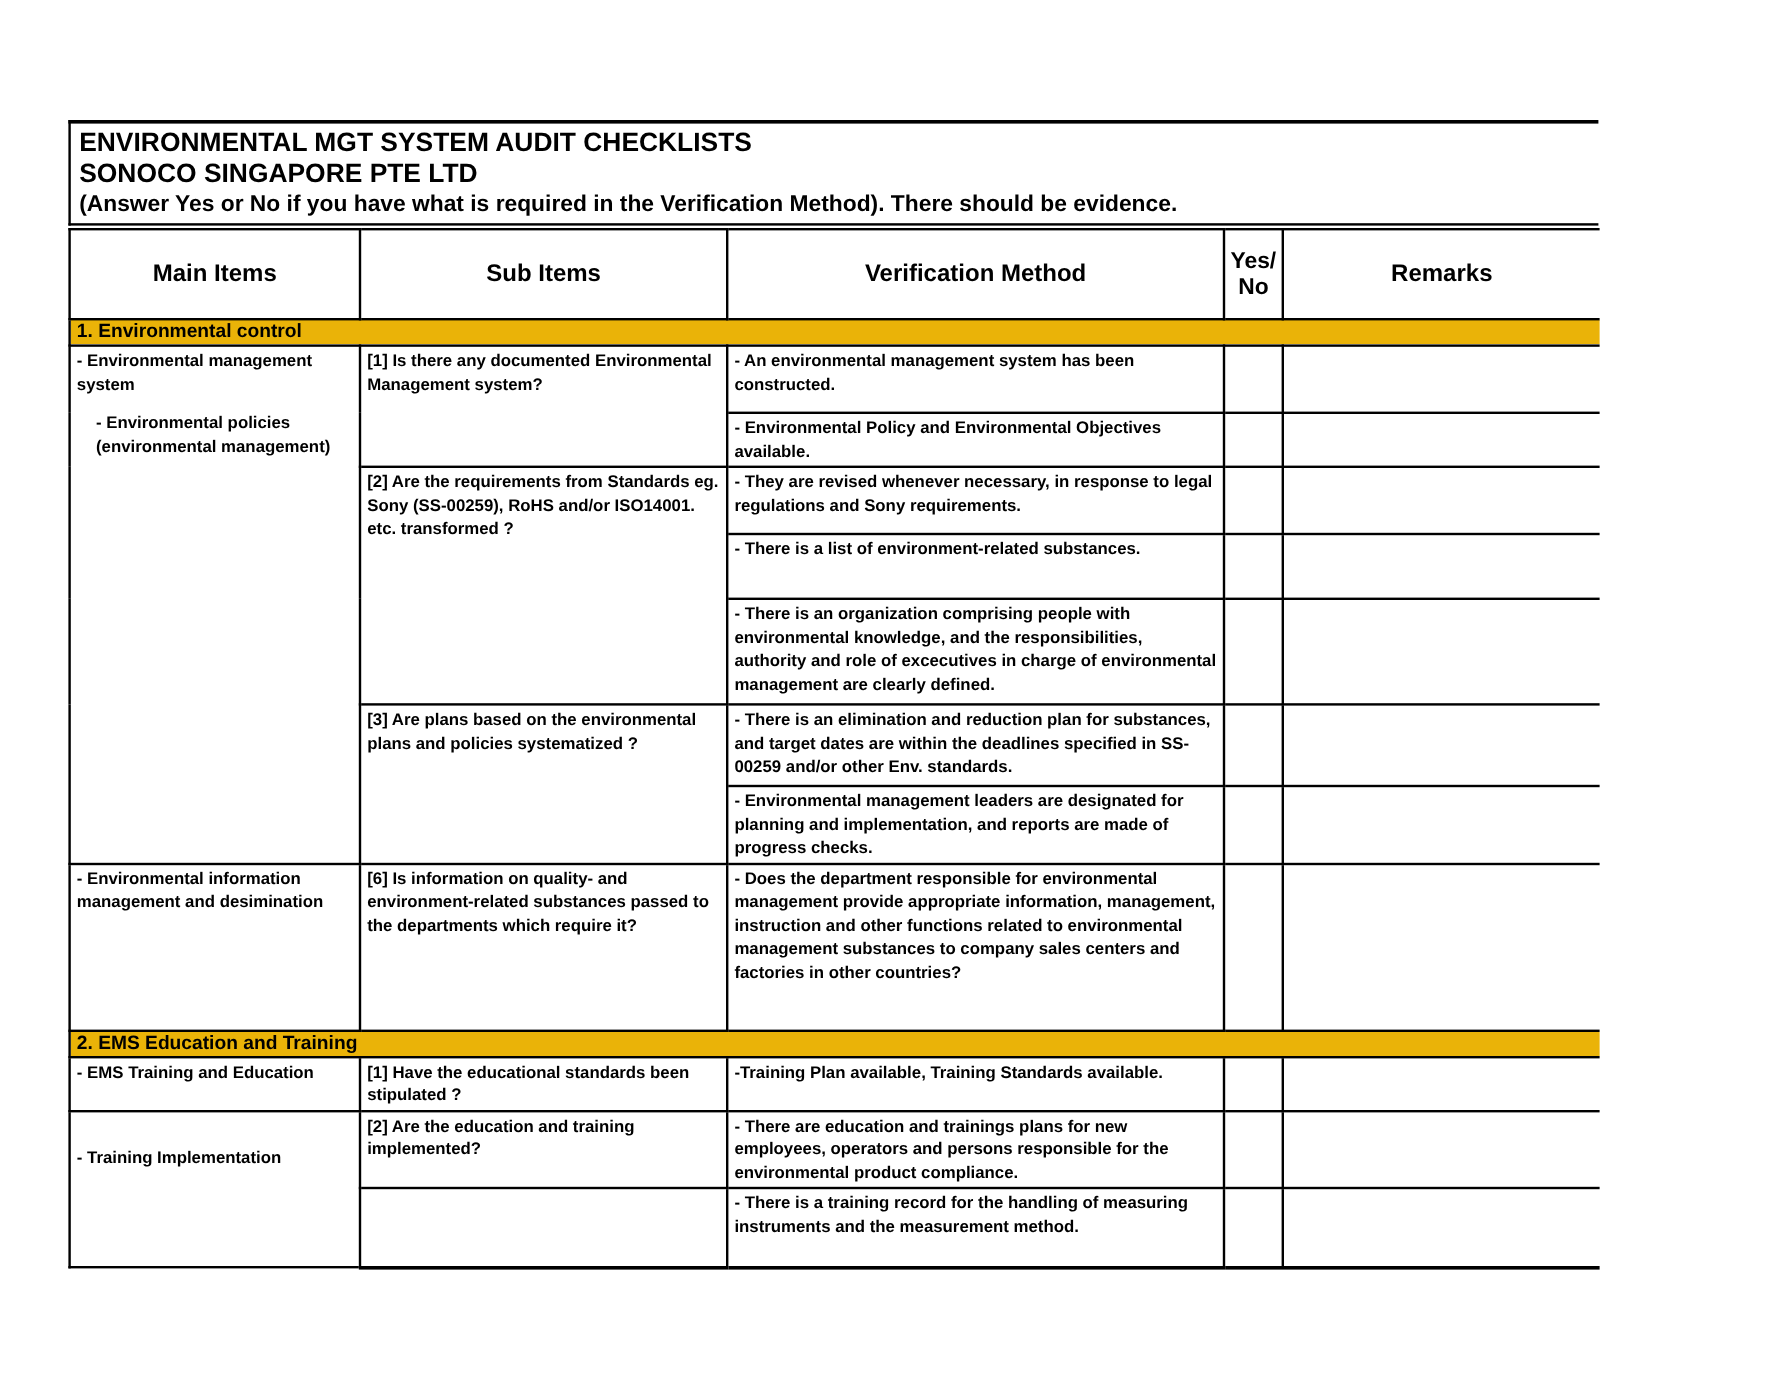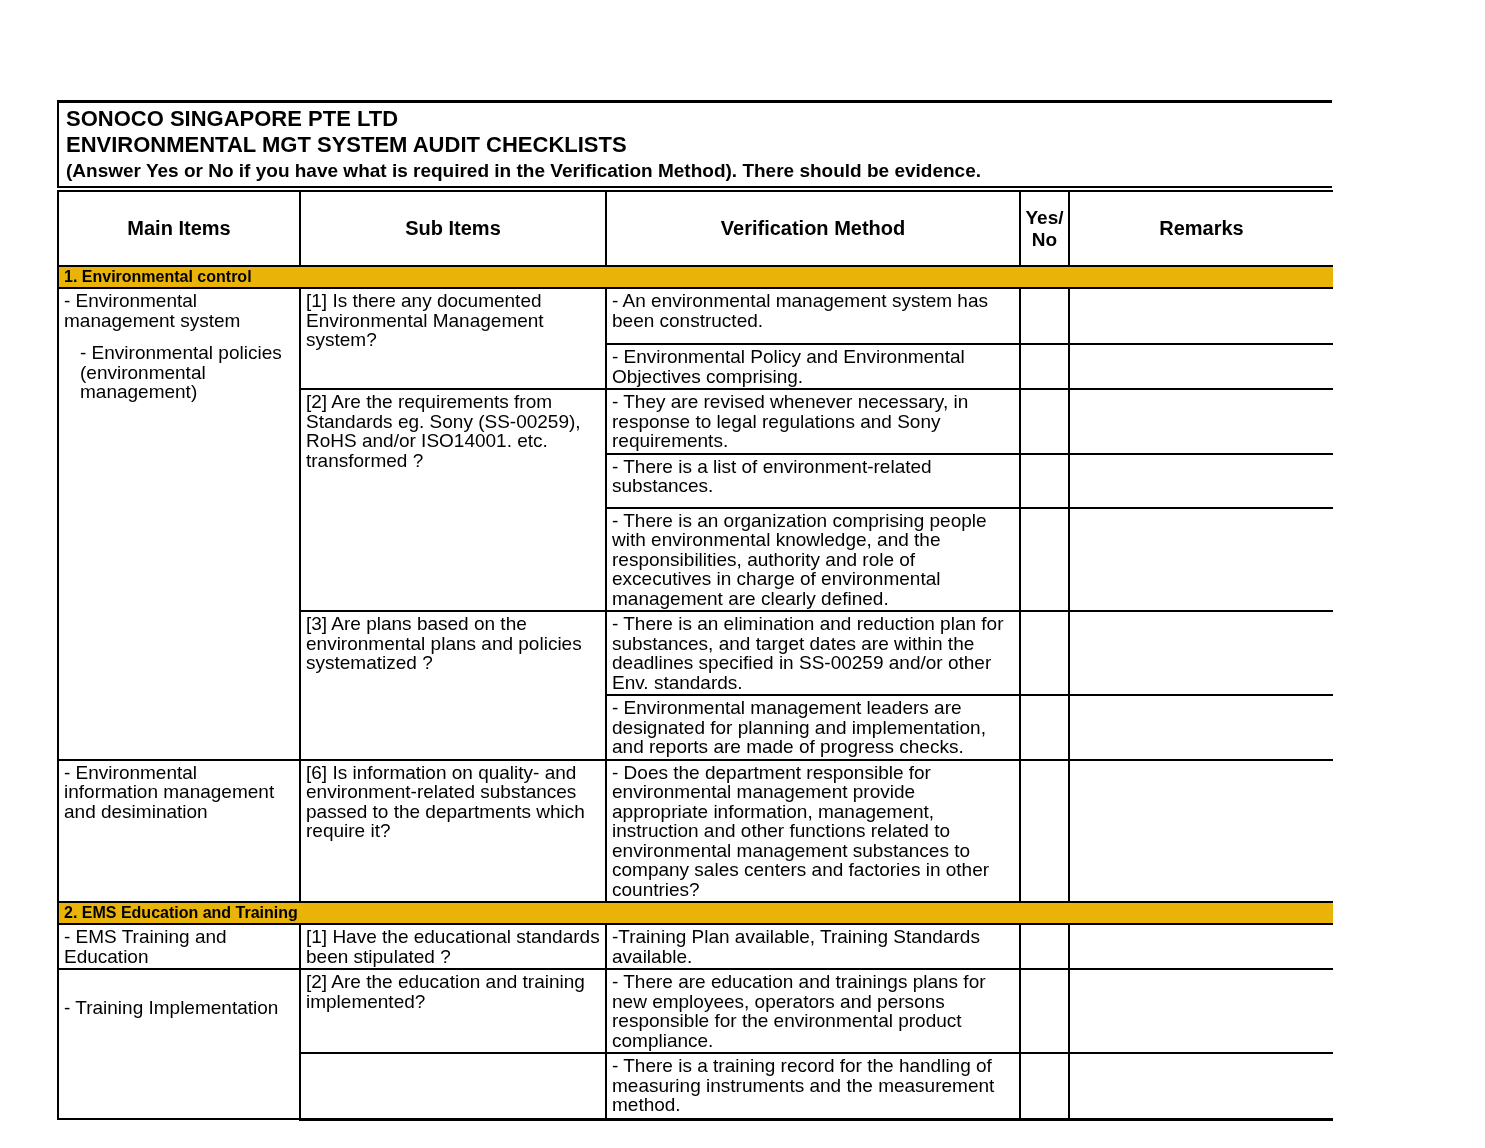--- a/index.html
+++ b/index.html
@@ -17,22 +17,22 @@
   }
   .title-line{font-size:22px;font-weight:bold;line-height:26px;white-space:nowrap;}
   .title-sub{font-size:19px;font-weight:bold;line-height:26px;white-space:nowrap;}
 
   
   table.audit{
     border-collapse:collapse;table-layout:fixed;width:1275px;margin-top:2px;
   }
   table.audit th, table.audit td{
     border:2px solid #000;box-sizing:border-box;
-    font-size:19px;line-height:19.5px;padding:2px 5px;
-    vertical-align:top;text-align:left;overflow:hidden;word-wrap:break-word;
+    font-size:14px;line-height:19.5px;padding:2px 5px;
+    vertical-align:top;text-align:left;overflow:hidden;word-wrap:break-word;font-weight:bold;
   }
   table.audit th{
     font-size:20px;font-weight:bold;text-align:center;vertical-align:middle;padding:2px;
   }
   table.audit th.yesno-h{font-size:19px;white-space:pre-line;line-height:22px;}
   table.audit th:last-child, table.audit td:last-child{border-right:none;}
   tr.section-row td{
     background:#eab308;font-weight:bold;font-size:16px;line-height:18px;
     border-top:2px solid #6d6d00;border-bottom:2px solid #000;
     vertical-align:middle;padding:1px 5px;
@@ -41,22 +41,22 @@
   td.subcell{padding-top:3px;}
   .para2{margin-top:13px;margin-left:16px;}
   tr.lastrow td{border-bottom:3px solid #000;}
 </style>
 </head>
 <body>
 
 <div class="doc">
 
   <div class="title-block">
+    <div class="title-line">ENVIRONMENTAL MGT SYSTEM AUDIT CHECKLISTS</div>
     <div class="title-line">SONOCO SINGAPORE PTE LTD</div>
-    <div class="title-line">ENVIRONMENTAL MGT SYSTEM AUDIT CHECKLISTS</div>
     <div class="title-sub">(Answer Yes or No if you have what is required in the Verification Method). There should be evidence.</div>
   </div>
 
   <table class="audit">
     <colgroup>
       <col style="width:242px">
         <col style="width:306px">
         <col style="width:414px">
         <col style="width:49px">
         <col style="width:264px">
@@ -81,21 +81,21 @@
         <div>- Environmental management system</div>
         <div class="para2">- Environmental policies (environmental management)</div>
       </td>
       <td rowspan="2" class="subcell">[1] Is there any documented Environmental Management system?</td>
       <td class="vmid">- An environmental management system has been constructed.</td>
       <td></td>
       <td></td>
     </tr>
 
     <tr style="height:44px">
-      <td class="vmid">- Environmental Policy and Environmental Objectives comprising.</td>
+      <td class="vmid">- Environmental Policy and Environmental Objectives available.</td>
       <td></td>
       <td></td>
     </tr>
 
     <tr style="height:56px">
       <td rowspan="3" class="subcell">[2] Are the requirements from Standards eg. Sony (SS-00259), RoHS and/or ISO14001. etc.  transformed ?</td>
       <td class="vmid">- They are revised whenever necessary, in response to legal regulations and Sony requirements.</td>
       <td></td>
       <td></td>
     </tr>

